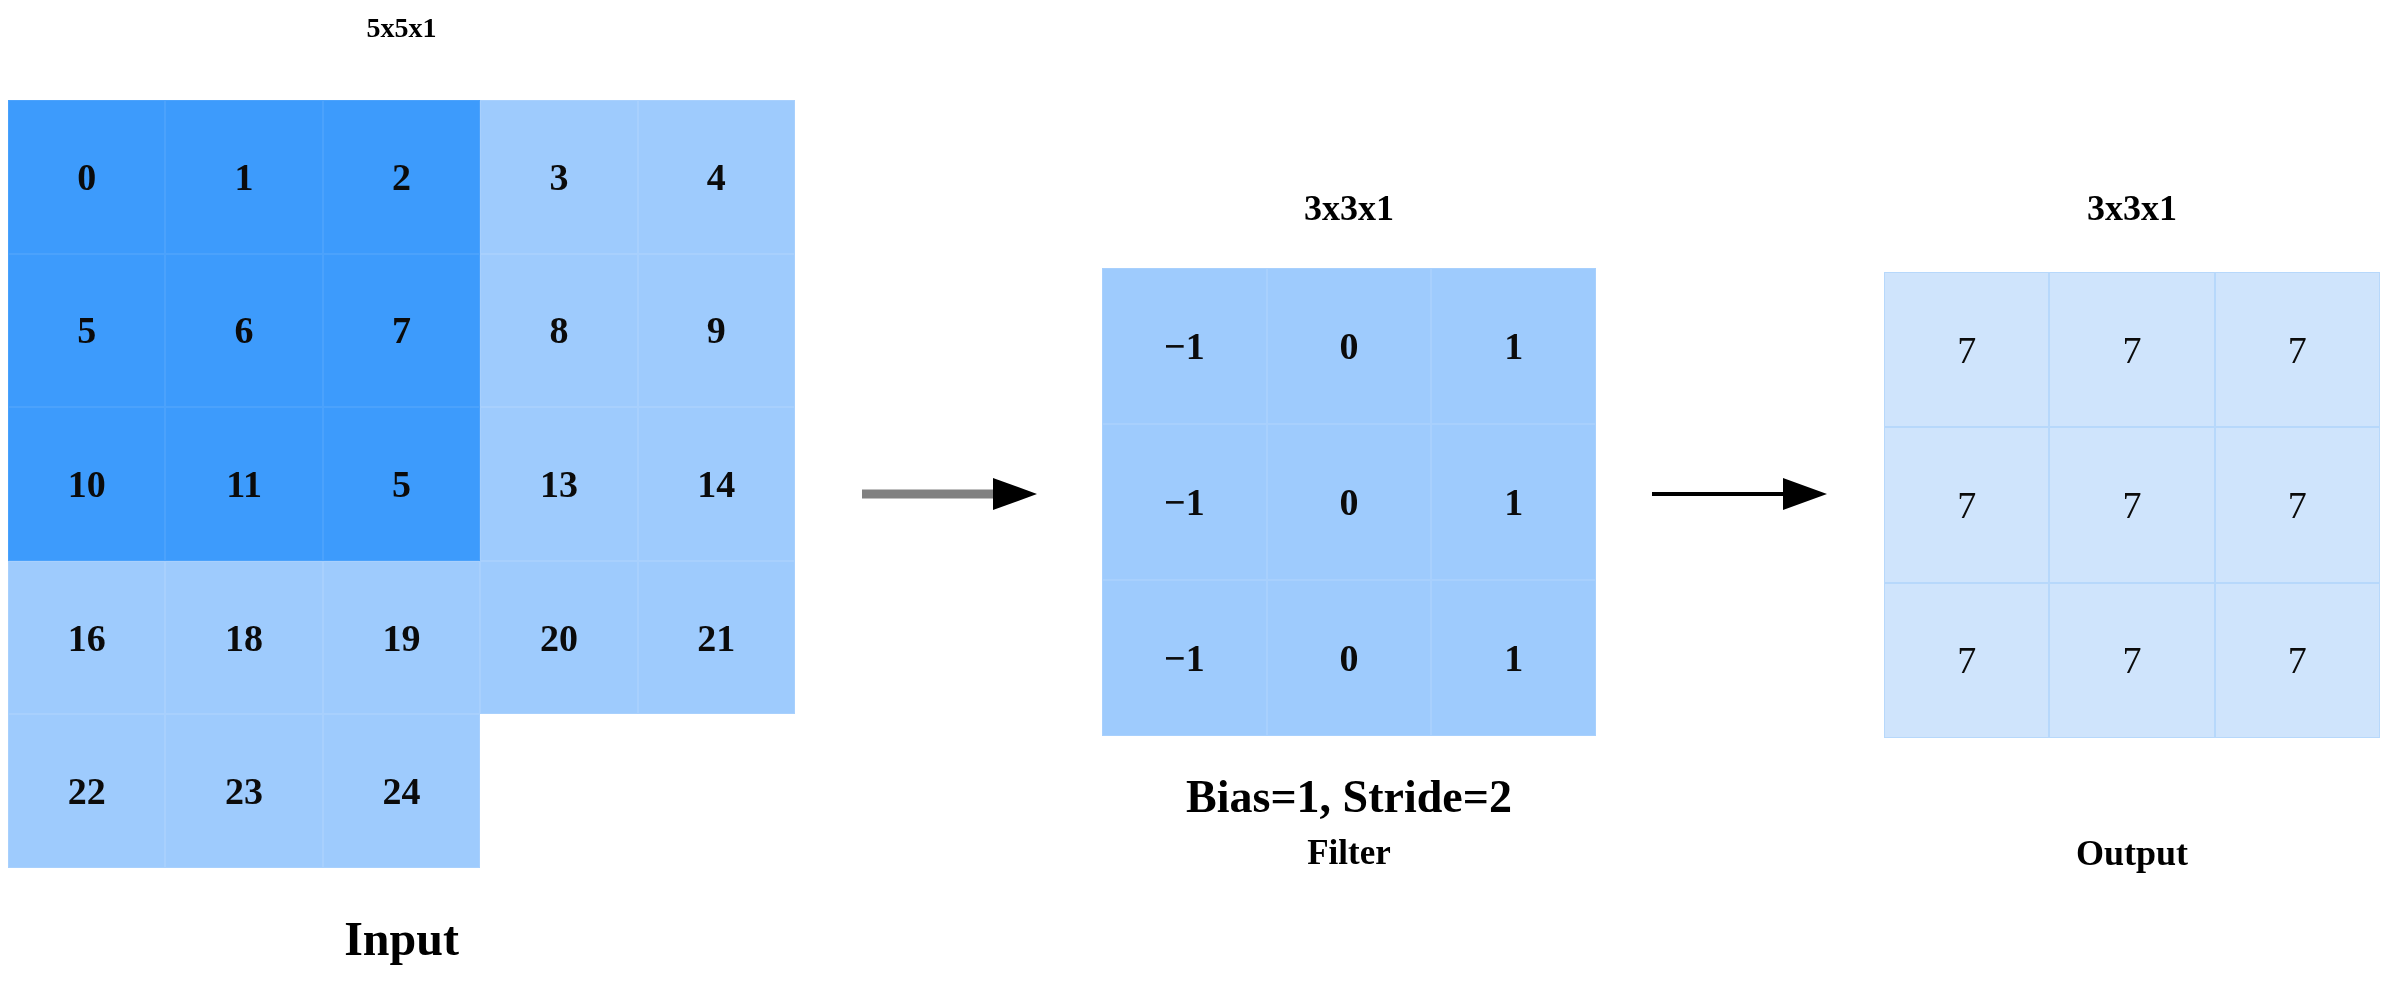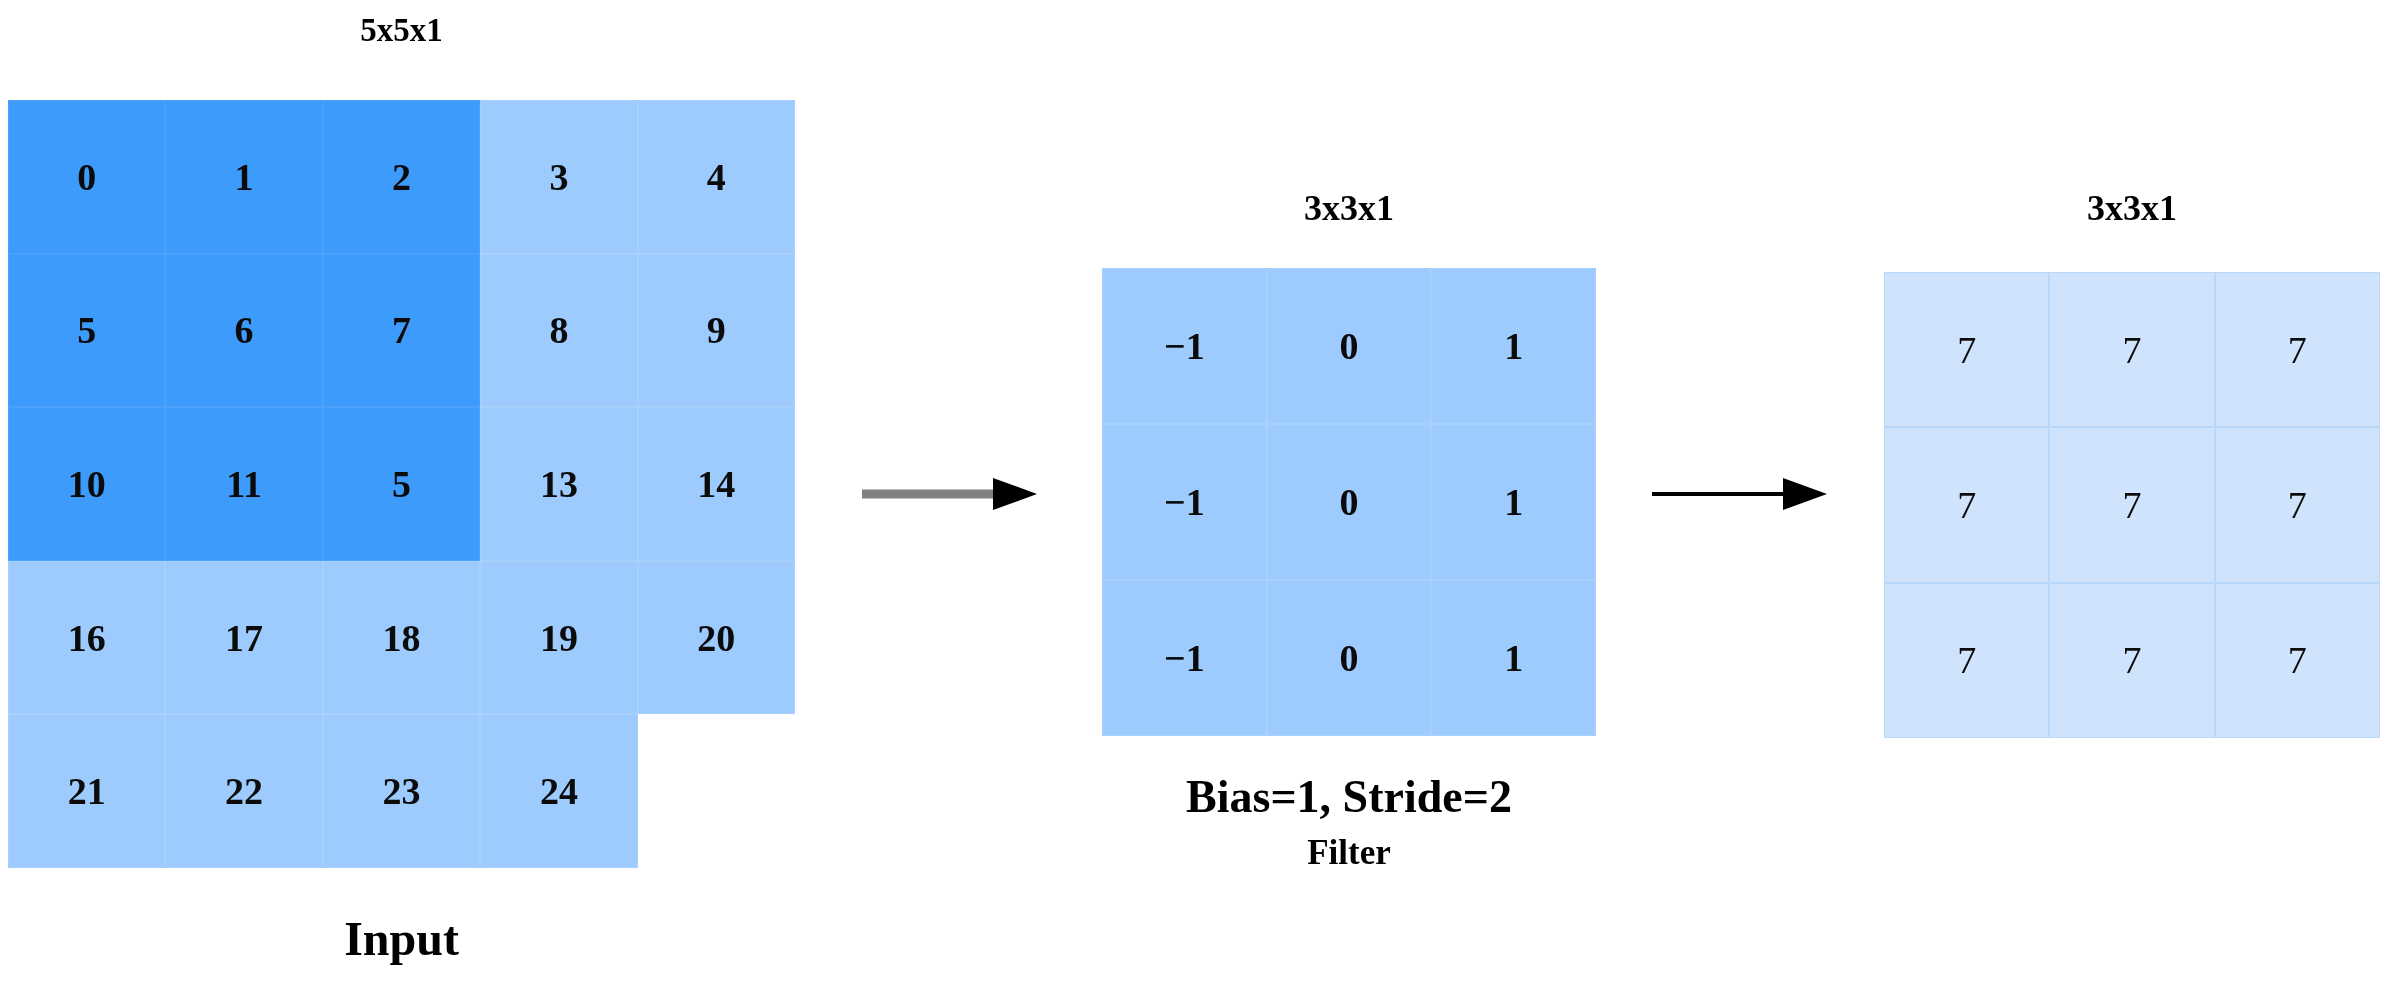--- a/index.html
+++ b/index.html
@@ -91,21 +91,21 @@
 
   
   .caption {
     position: absolute;
     text-align: center;
     font-weight: 700;
     white-space: nowrap;
     line-height: 1;
   }
 
-  #input-title   { left: 8px;   top: 14px;  width: 787px; font-size: 33px; }
+  #input-title   { left: 8px;   top: 14px;  width: 787px; font-size: 28px; }
   #input-label   { left: 8px;   top: 915px; width: 787px; font-size: 48px; }
 
   #filter-title  { left: 1102px; top: 190px; width: 494px; font-size: 36px; }
   #filter-params { left: 1042px; top: 774px; width: 614px; font-size: 46px; }
   #filter-label  { left: 1102px; top: 835px; width: 494px; font-size: 35px; }
 
   #output-title  { left: 1884px; top: 190px; width: 496px; font-size: 36px; }
   #output-label  { left: 1884px; top: 835px; width: 496px; font-size: 36px; }
 
   
@@ -133,21 +133,20 @@
     <div class="cell">8</div>
     <div class="cell">9</div>
 
     <div class="cell hl">10</div>
     <div class="cell hl">11</div>
     <div class="cell hl">5</div>
     <div class="cell">13</div>
     <div class="cell">14</div>
 
     <div class="cell">16</div>
-    <div class="cell">17</div>
     <div class="cell">18</div>
     <div class="cell">19</div>
 
     <div class="cell">20</div>
     <div class="cell">21</div>
     <div class="cell">22</div>
     <div class="cell">23</div>
     <div class="cell">24</div>
   </div>
 
@@ -195,14 +194,15 @@
 
     <div class="cell">7</div>
     <div class="cell">7</div>
     <div class="cell">7</div>
 
     <div class="cell">7</div>
     <div class="cell">7</div>
     <div class="cell">7</div>
   </div>
 
+  <div class="caption" id="output-label">Output</div>
 
 </div>
 
 </body></html>

